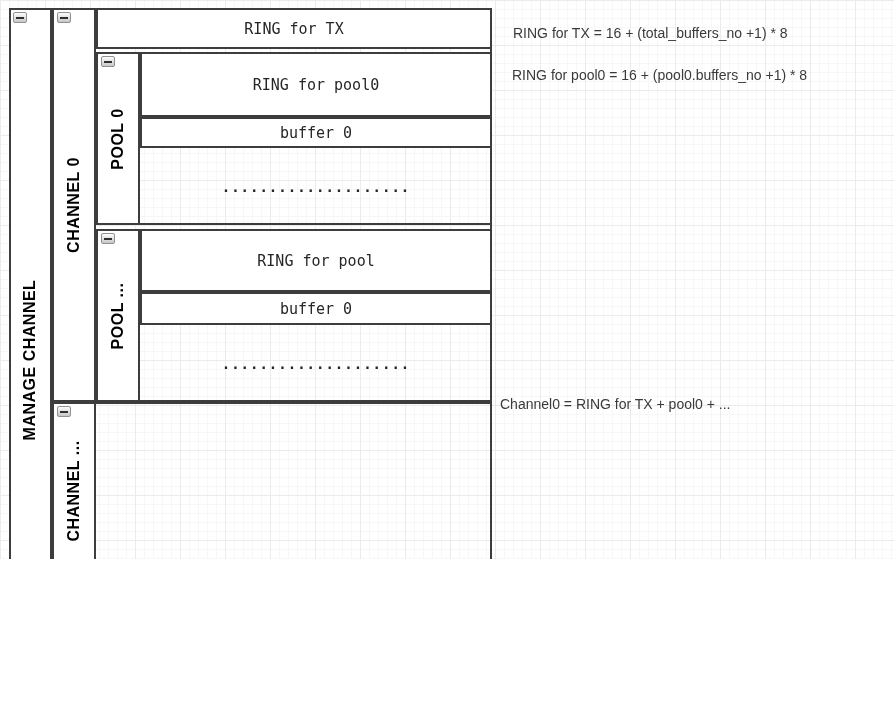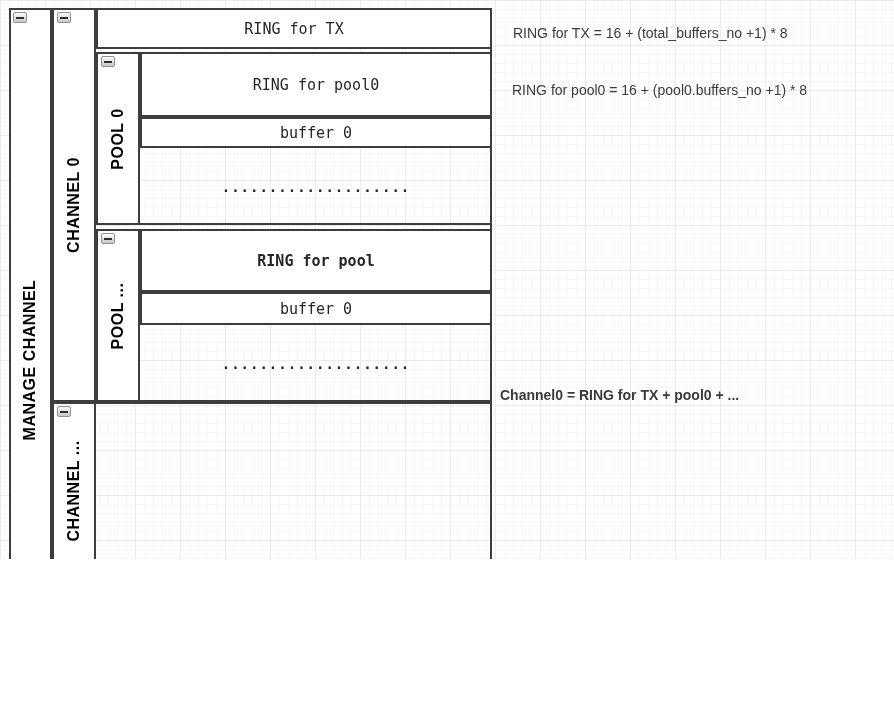--- a/index.html
+++ b/index.html
@@ -99,21 +99,21 @@
   </div>
   <div class="box fill center" style="left:140px;top:117px;width:352px;height:31px;">
     <span class="mono">buffer 0</span>
   </div>
   <div class="box noborder center" style="left:140px;top:148px;width:352px;height:77px;">
     <span class="mono dots">....................</span>
   </div>
 
   <div class="box" style="left:96px;top:229px;width:396px;height:173px;"></div>
   <div class="box fill" style="left:96px;top:229px;width:44px;height:173px;"></div>
-  <div class="box fill center" style="left:140px;top:229px;width:352px;height:63px;font-weight:bold;">
+  <div class="box fill center" style="left:140px;top:229px;width:352px;height:63px;">
     <span class="mono">RING for pool</span>
   </div>
   <div class="box fill center" style="left:140px;top:292px;width:352px;height:33px;">
     <span class="mono">buffer 0</span>
   </div>
   <div class="box noborder center" style="left:140px;top:325px;width:352px;height:77px;">
     <span class="mono dots">....................</span>
   </div>
 
   <div class="box" style="left:52px;top:402px;width:440px;height:177px;"></div>
@@ -145,16 +145,16 @@
       <div class="minus"></div>
     </div>
   <div class="collapse" style="left:101px;top:233px;">
       <div class="minus"></div>
     </div>
   <div class="collapse" style="left:57px;top:406px;">
       <div class="minus"></div>
     </div>
 
   <div class="annot" style="left:513px;top:25px;">RING for TX = 16 + (total_buffers_no +1) * 8</div>
-  <div class="annot" style="left:512px;top:67px;margin-top:15px;">RING for pool0 = 16 + (pool0.buffers_no +1) * 8</div>
-  <div class="annot" style="left:500px;top:387px;font-weight:bold;">Channel0 = RING for TX + pool0 + ...</div>
+  <div class="annot" style="left:512px;top:67px;">RING for pool0 = 16 + (pool0.buffers_no +1) * 8</div>
+  <div class="annot" style="left:500px;top:396px;">Channel0 = RING for TX + pool0 + ...</div>
 
 </div>
 
 </body></html>

